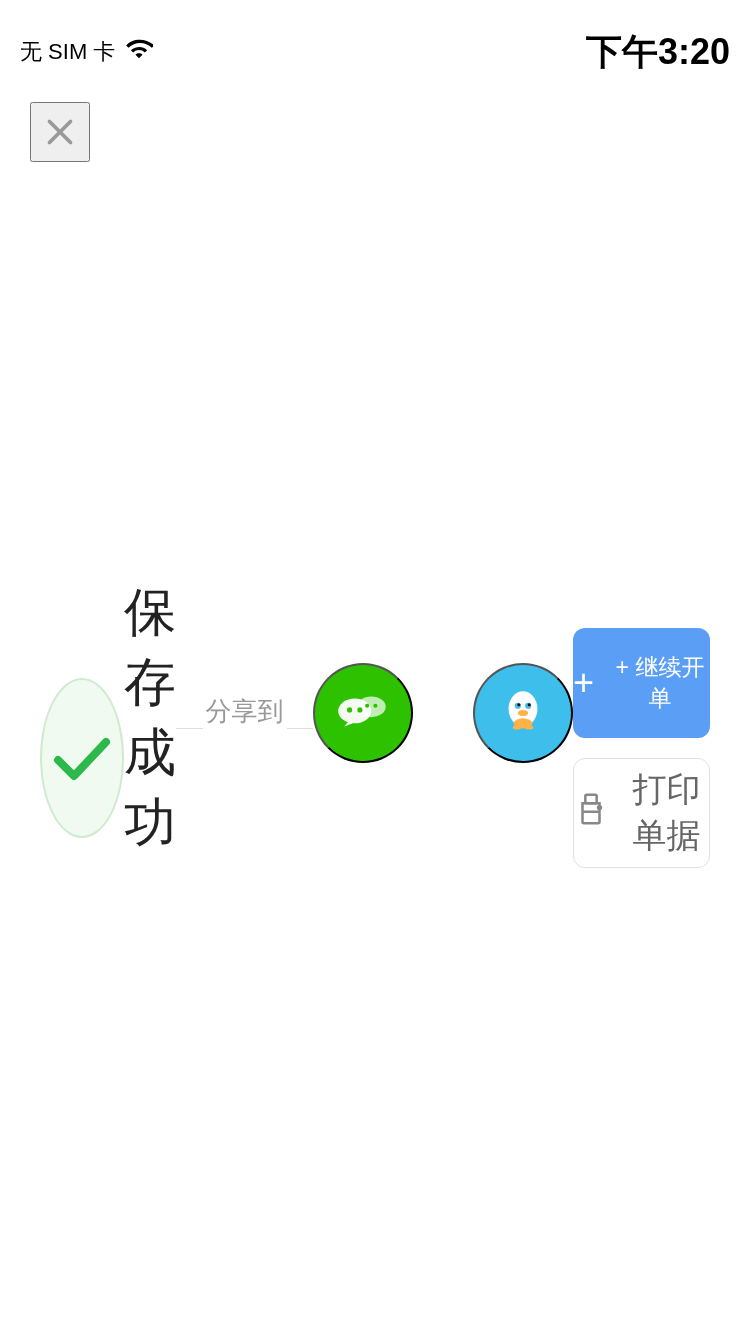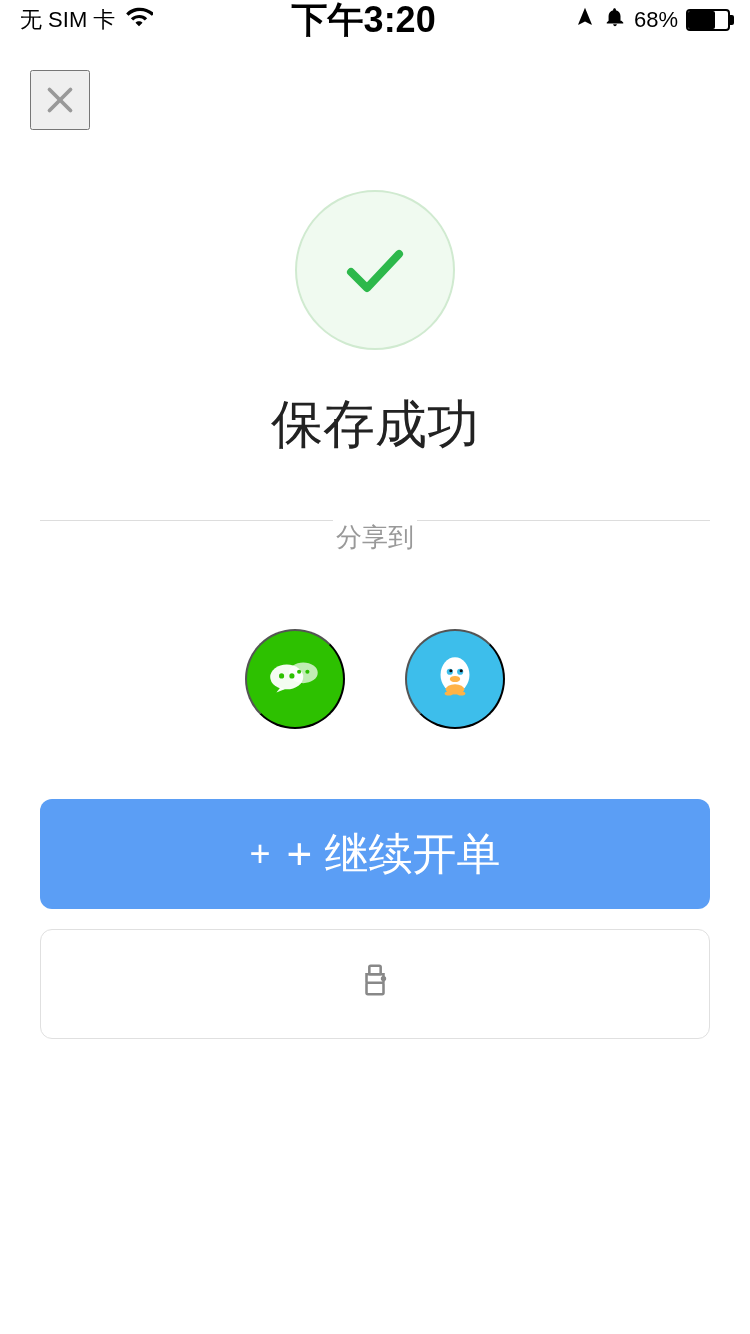--- a/index.html
+++ b/index.html
@@ -17,20 +17,21 @@
     
     .status-bar {
       height: 40px;
       padding: 8px 20px;
       display: flex;
       align-items: center;
       justify-content: space-between;
       font-size: 24px;
       font-weight: 500;
       color: #000;
+      margin-top: 32px;
     }
     .status-left {
       display: flex;
       align-items: center;
       gap: 10px;
       font-size: 22px;
     }
     .status-center {
       font-size: 36px;
       font-weight: 600;
@@ -84,21 +85,21 @@
     }
     .close-btn svg {
       width: 36px;
       height: 36px;
     }
 
     
     .main-content {
       flex: 1;
       display: flex;
-      flex-direction: column;
+      flex-direction: row;
       align-items: center;
       padding: 0 40px;
     }
 
     
     .success-circle {
       width: 160px;
       height: 160px;
       border-radius: 50%;
       background: #f0faf0;
@@ -119,21 +120,21 @@
       font-size: 52px;
       font-weight: 500;
       color: #222;
       margin-bottom: 60px;
     }
 
     
     .share-divider {
       width: 100%;
       display: flex;
-      align-items: flex-start;
+      align-items: flex-end;
       gap: 3px;
       margin-bottom: 74px;
     }
     .divider-line {
       flex: 1;
       height: 1px;
       background: #ddd;
     }
     .share-label {
       font-size: 26px;
@@ -194,38 +195,20 @@
 <div class="status-bar">
   <div class="status-left">
     <span>无 SIM 卡</span>
     <span>
       <svg viewBox="0 0 24 24" width="28" height="28" fill="black">
         <path d="M1 9l2 2c5.5-5.5 14.5-5.5 20 0l2-2C18.9 2.3 6.1 2.3 1 9zm8 8l3 3 3-3c-1.6-1.7-4.4-1.7-6 0zm-4-4l2 2c2.8-2.8 7.2-2.8 10 0l2-2C15.1 9.3 9.9 9.3 5 13z"></path>
       </svg>
     </span>
   </div>
   <div class="status-center">下午3:20</div>
-  <div class="status-right">
-    <span>
-      <svg viewBox="0 0 24 24" width="22" height="22" fill="black">
-        <path d="M12 2L4.5 20.3l.5.2L12 17l7 3.5.5-.2L12 2z"></path>
-      </svg>
-    </span>
-    <span>
-      <svg viewBox="0 0 24 24" width="22" height="22" fill="black">
-        <path d="M12 22c1.1 0 2-.9 2-2h-4c0 1.1.9 2 2 2zm6-6v-5c0-3.1-2.1-5.7-5-6.3V4c0-.8-.7-1.5-1.5-1.5S10 3.2 10 4v.7C7.1 5.3 5 7.9 5 11v5l-2 2v1h18v-1l-2-2z"></path>
-      </svg>
-    </span>
-    <span>68%</span>
-    <div class="battery">
-      <div class="battery-bar">
-        <div class="battery-fill"></div>
-      </div>
-    </div>
-  </div>
 </div>
 
 <button class="close-btn" aria-label="Close">
   <svg viewBox="0 0 24 24" fill="none" stroke="#999" stroke-width="2.5" stroke-linecap="round">
     <line x1="5" y1="5" x2="19" y2="19"></line>
     <line x1="19" y1="5" x2="5" y2="19"></line>
   </svg>
 </button>
 
 <div class="main-content">
@@ -275,27 +258,28 @@
 
         <ellipse cx="24" cy="44" rx="4" ry="2" fill="#FFB347"></ellipse>
         <ellipse cx="36" cy="44" rx="4" ry="2" fill="#FFB347"></ellipse>
       </svg>
     </button>
   </div>
 
   <div class="action-buttons">
     <button class="btn btn-primary">
       <span style="font-size:36px;">+</span>
-      <span style="font-size:44px;">+ 继续开单</span>
+      <span style="font-size:23px;">+ 继续开单</span>
     </button>
     <button class="btn btn-secondary">
       <span>
         <svg viewBox="0 0 24 24" width="34" height="34" fill="none" stroke="#888" stroke-width="1.8">
           <rect x="6" y="14" width="12" height="8" rx="1"></rect>
           <path d="M6 14V8h12v6"></path>
           <rect x="8" y="2" width="8" height="6" rx="1"></rect>
           <circle cx="18" cy="11" r="1" fill="#888"></circle>
         </svg>
       </span>
+      <span>打印单据</span>
     </button>
   </div>
 
 </div>
 
 </body></html>

